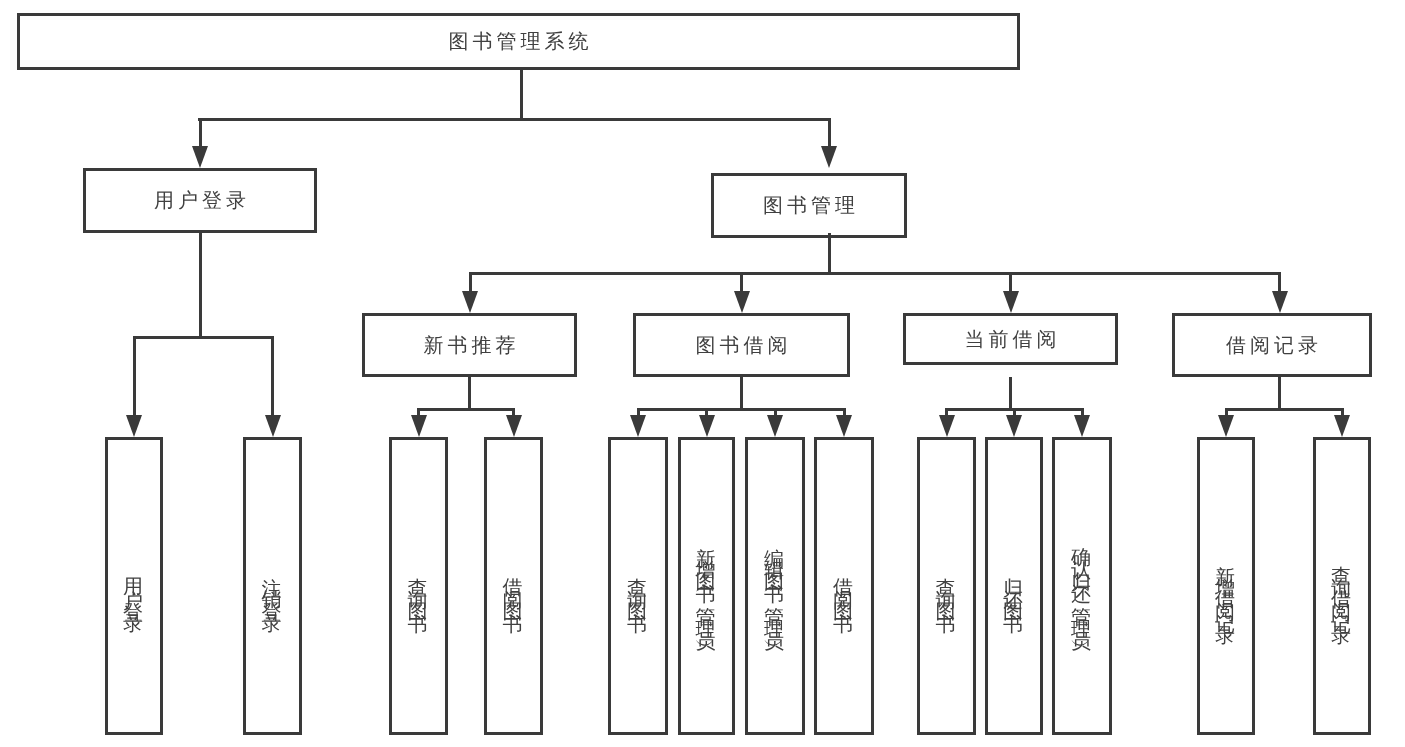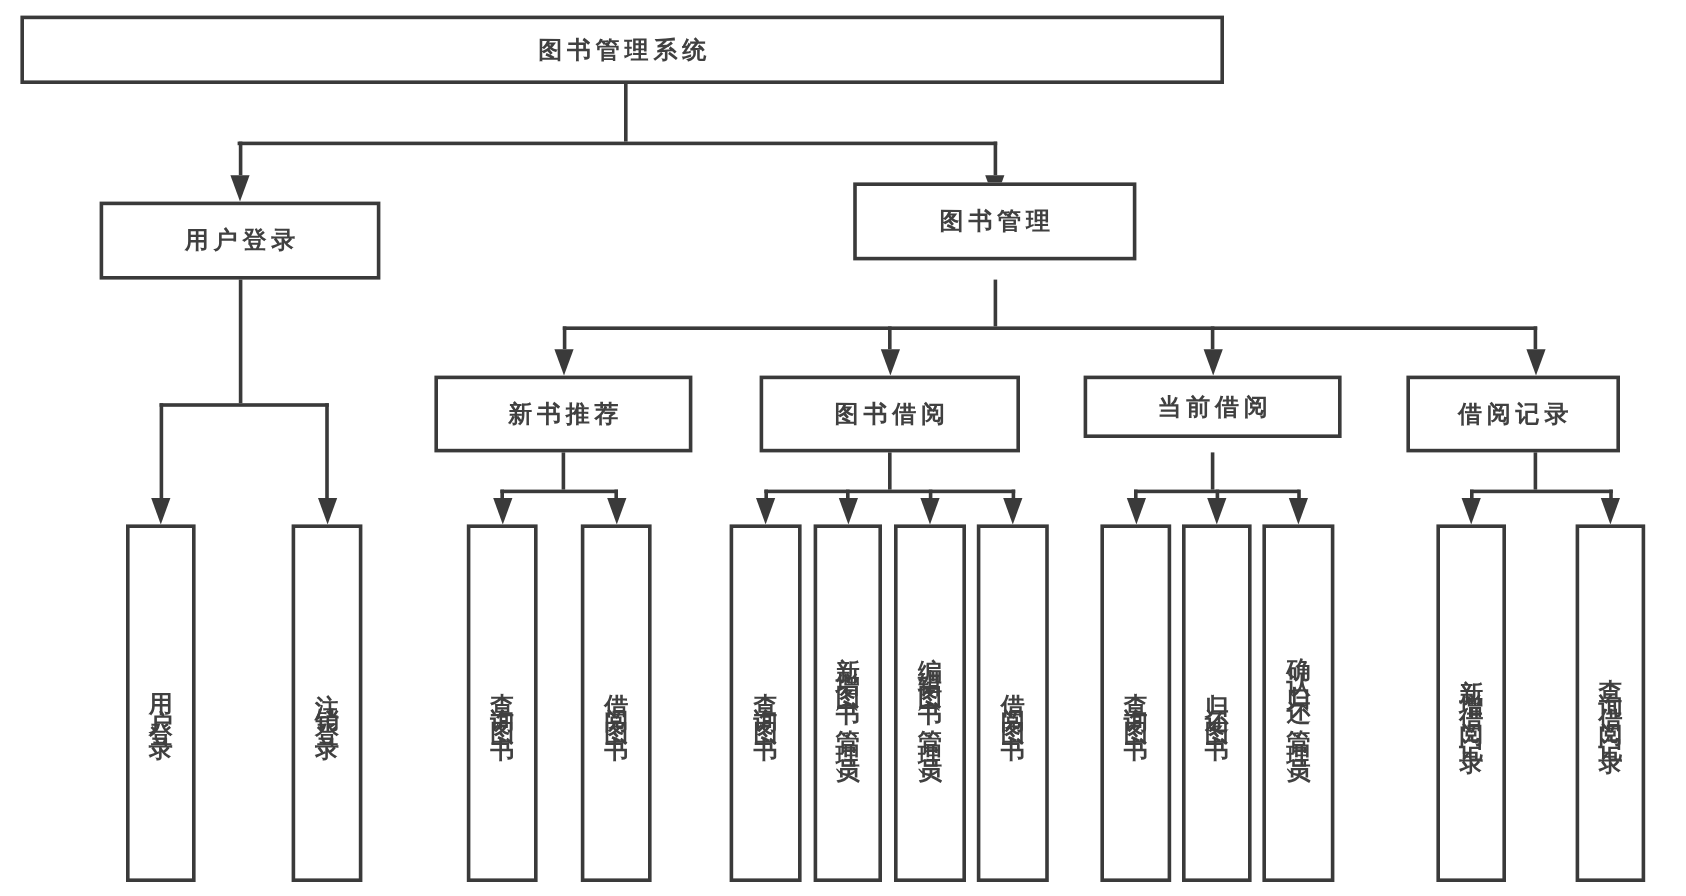--- a/index.html
+++ b/index.html
@@ -12,21 +12,20 @@
   body {
     background: var(--background);
     font-family: "Liberation Sans", sans-serif;
   }
   .canvas {
     position: relative;
     width: 1405px;
     height: 747px;
     background: var(--background);
     overflow: hidden;
-    font-weight: bold;
   }
   .node {
     position: absolute;
     box-sizing: border-box;
     border: 3px solid var(--line);
     background: #ffffff;
     display: flex;
     align-items: center;
     justify-content: center;
     color: var(--text);
@@ -80,21 +79,21 @@
   </div>
 
   <div class="vline" style="left:520px;top:70px;height:48px"></div>
   <div class="hline" style="left:198px;top:118px;width:633px"></div>
   <div class="drop" style="left:198.5px;top:118px;height:28px"></div>
   <div class="drop" style="left:827.5px;top:118px;height:28px"></div>
 
   <div class="node" style="left:83px;top:168px;width:234px;height:65px">
     <span class="lbl">用户登录</span>
   </div>
-  <div class="node" style="left:711px;top:152px;width:236px;height:65px">
+  <div class="node" style="left:711px;top:173px;width:196px;height:65px">
     <span class="lbl">图书管理</span>
   </div>
 
   <div class="vline" style="left:198.5px;top:233px;height:103px"></div>
   <div class="hline" style="left:133px;top:336px;width:141px"></div>
   <div class="drop" style="left:132.5px;top:336px;height:79px"></div>
   <div class="drop" style="left:271px;top:336px;height:79px"></div>
 
   <div class="vline" style="left:827.5px;top:233px;height:39px"></div>
   <div class="hline" style="left:469px;top:272px;width:812px"></div>
@@ -105,21 +104,21 @@
 
   <div class="node" style="left:362px;top:313px;width:215px;height:64px">
     <span class="lbl">新书推荐</span>
   </div>
   <div class="node" style="left:633px;top:313px;width:217px;height:64px">
     <span class="lbl">图书借阅</span>
   </div>
   <div class="node" style="left:903px;top:313px;width:215px;height:52px">
     <span class="lbl">当前借阅</span>
   </div>
-  <div class="node" style="left:1172px;top:313px;width:178px;height:64px">
+  <div class="node" style="left:1172px;top:313px;width:200px;height:64px">
     <span class="lbl">借阅记录</span>
   </div>
 
   <div class="vline" style="left:468px;top:377px;height:31px"></div>
   <div class="hline" style="left:417px;top:408px;width:98px"></div>
   <div class="drop" style="left:417px;top:408px;height:7px"></div>
   <div class="drop" style="left:512px;top:408px;height:7px"></div>
 
   <div class="vline" style="left:740px;top:377px;height:31px"></div>
   <div class="hline" style="left:636.5px;top:408px;width:209px"></div>

